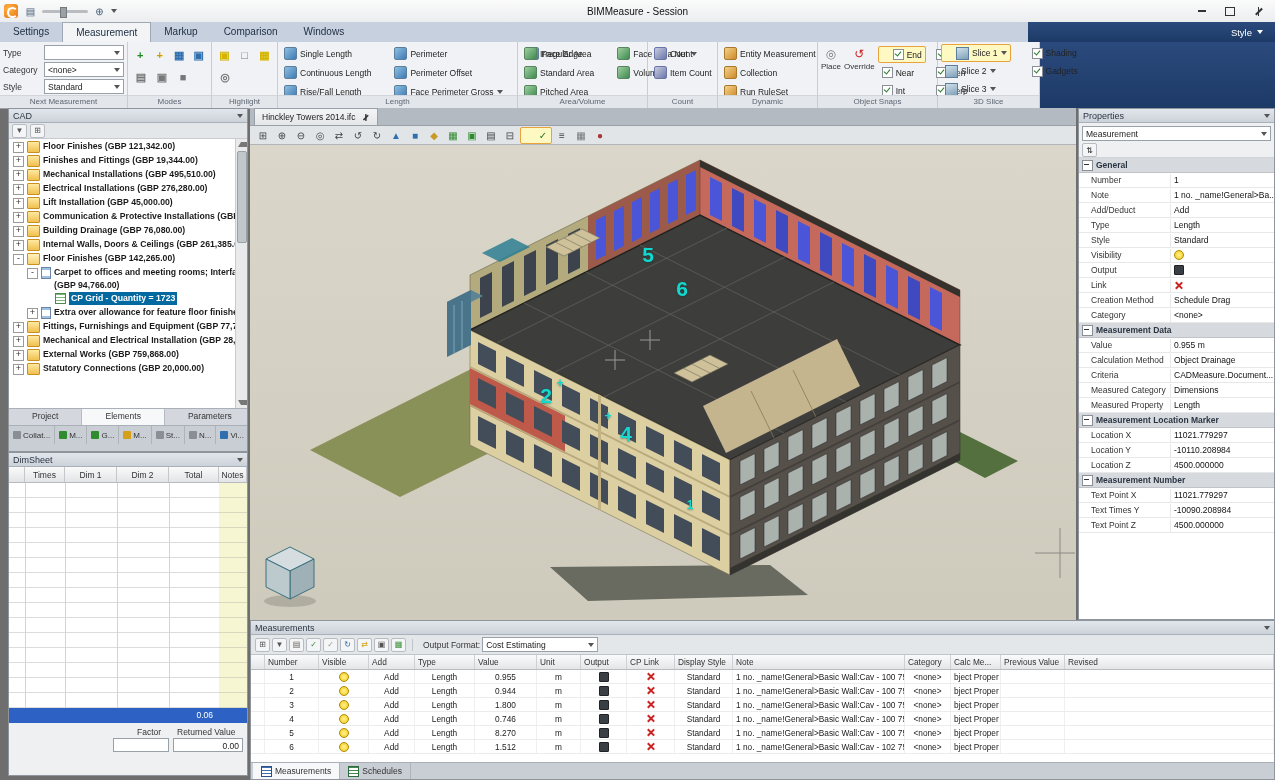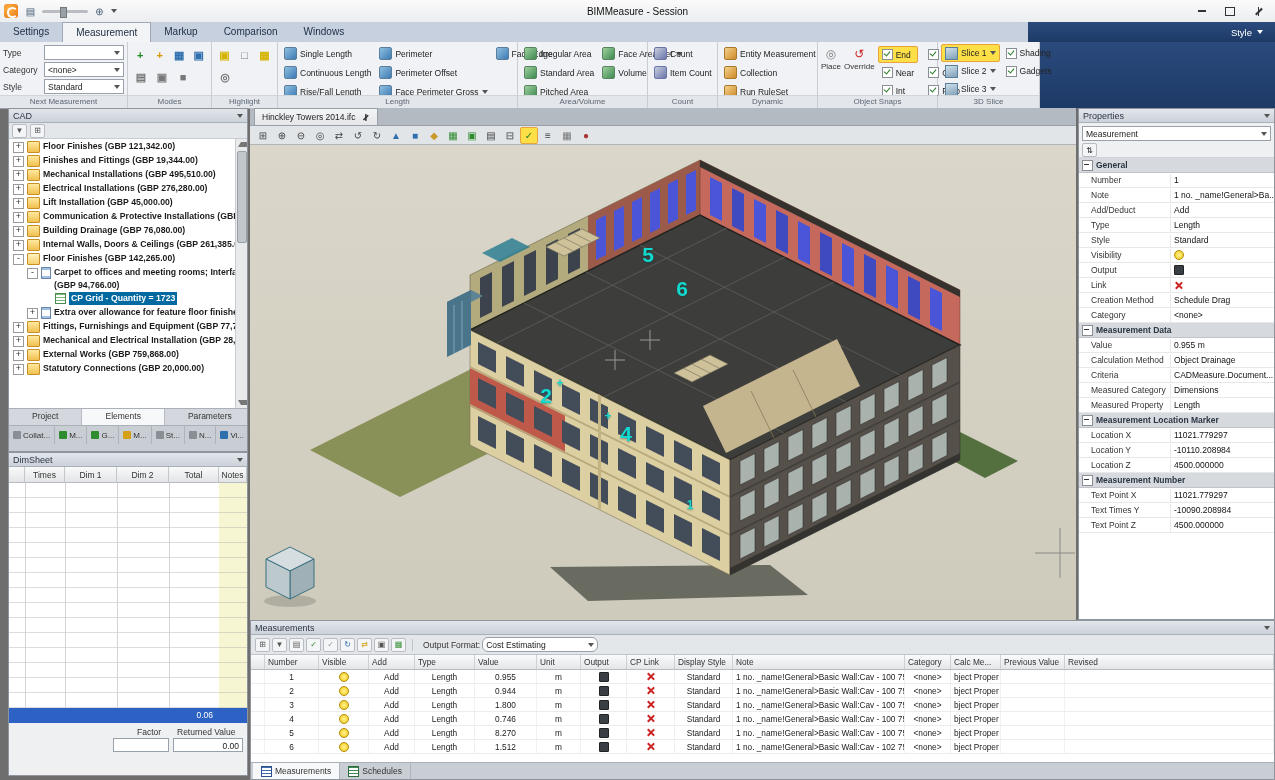--- a/index.html
+++ b/index.html
@@ -40,34 +40,34 @@
   .rgroup{position:relative;border-right:1px solid #c9cdd2;padding:2px 3px 13px 3px;box-sizing:border-box;flex:none;}
   .rgroup-label{position:absolute;bottom:0;left:0;right:0;height:12px;line-height:12px;text-align:center;font-size:8px;color:#5d6673;background:#e3e6ea;border-top:1px solid #d2d6da;white-space:nowrap;overflow:hidden;}
   .rnavyfill{flex:1;background:linear-gradient(#2b4a7d,#1d3a66);}
   .nmrow{display:flex;align-items:center;height:17px;gap:3px;}
   .nmlabel{width:38px;font-size:8.5px;color:#333;flex:none;}
   .combo{background:#fff;border:1px solid #98a0aa;height:13px;display:flex;align-items:center;justify-content:space-between;padding:0 3px;font-size:8.5px;min-width:0;}
   .combo .cval{white-space:nowrap;overflow:hidden;}
   .nmrow .combo{flex:1;}
   .iconrow{display:flex;gap:3px;padding:2px 1px;}
   .ibtn{width:16px;height:16px;border:1px solid transparent;border-radius:2px;display:flex;align-items:center;justify-content:center;font-size:11px;font-weight:bold;}
-  .rcols{display:flex;gap:2px;}
+  .rcols{display:flex;gap:17px;}
   .rcol{display:flex;flex-direction:column;}
   .ritem{display:flex;align-items:center;gap:3px;height:17px;font-size:8.5px;padding:0 2px;white-space:nowrap;border:1px solid transparent;border-radius:2px;}
   .ricon{width:11px;height:11px;border-radius:2px;flex:none;background:linear-gradient(135deg,#8fc0e0,#3d7ab5);border:1px solid #5b7e9c;}
   .rg-area .ricon{background:linear-gradient(135deg,#9fd0a0,#3f8a50);border-color:#57855f;}
   .rg-count .ricon{background:linear-gradient(135deg,#c8cde0,#6a76a8);border-color:#6a76a8;}
   .rg-dyn .ricon{background:linear-gradient(135deg,#f4d28a,#cd8a2a);border-color:#a8792c;}
   .ritem .caret{display:none;}
   .ritem.has-caret .caret{display:inline-block;}
   .chk{width:9px;height:9px;background:#fff;border:1px solid #8a8f96;position:relative;flex:none;}
   .chk::after{content:"";position:absolute;left:2px;top:0px;width:3px;height:5px;border-right:1.6px solid #2a7a2a;border-bottom:1.6px solid #2a7a2a;transform:rotate(40deg);}
   .snapgrid{display:grid;grid-template-columns:auto auto;gap:1px 6px;padding-top:2px;}
   .snap{display:flex;align-items:center;gap:3px;font-size:8.5px;height:15px;padding:0 3px;border:1px solid transparent;border-radius:2px;}
-  .snap.active,.ritem.active,.slitem.active,.tbtn.active{background:#fde047;border:1px solid #e8a33d;}
+  .snap.active,.ritem.active,.slitem.active,.tbtn.active{background:#fef9c3;border:1px solid #e8a33d;padding-left:14px;}
   .vbtn{width:33px;display:flex;flex-direction:column;align-items:center;font-size:8px;color:#333;padding-top:2px;gap:1px;}
   .vbicon{width:15px;height:15px;display:flex;align-items:center;justify-content:center;font-size:12px;}
   .snapswrap{display:flex;gap:3px;}
   .slitem{display:flex;align-items:center;gap:3px;height:16px;font-size:8.5px;padding:0 3px;border:1px solid transparent;border-radius:2px;white-space:nowrap;}
   .slcube{width:11px;height:11px;background:linear-gradient(160deg,#cfe0ea,#7fa0b8);border:1px solid #5b7e9c;flex:none;}
   .sltoggles{display:flex;flex-direction:column;}
 
   
   .pcap{height:13px;background:linear-gradient(#e2e6ec,#ccd2da);border-bottom:1px solid #aab0b8;display:flex;align-items:center;padding:0 4px;font-size:9px;color:#2b3542;}
   .pcap .pctitle{flex:1;white-space:nowrap;overflow:hidden;}
@@ -148,21 +148,21 @@
   .pvicon[data-icon="cross"]{display:inline-block;position:relative;width:9px;height:9px;}
   .pvicon[data-icon="cross"]::before,.pvicon[data-icon="cross"]::after{content:"";position:absolute;left:4px;top:0;width:1.8px;height:9px;background:#c22;}
   .pvicon[data-icon="cross"]::before{transform:rotate(45deg);}
   .pvicon[data-icon="cross"]::after{transform:rotate(-45deg);}
 
   
   .meas{position:absolute;left:250px;top:620px;width:1025px;height:160px;background:#eef0f2;border:1px solid #8f959c;box-sizing:border-box;display:flex;flex-direction:column;}
   .meastb{height:19px;background:#e4e7ea;border-bottom:1px solid #c0c4c8;display:flex;align-items:center;gap:2px;padding:0 4px;}
   .meastb .sep{width:1px;height:12px;background:#c0c4c8;margin:0 4px;}
   .oflabel{font-size:8.5px;color:#333;margin-left:4px;}
-  .ofcombo{width:108px;height:13px;border-radius:6px;}
+  .ofcombo{width:108px;height:13px;}
   .mgrid{display:grid;grid-template-columns:14px 54px 50px 46px 60px 62px 44px 46px 48px 58px 172px 46px 50px 64px minmax(0,1fr);}
   .mhdr{height:14px;background:linear-gradient(#fafbfc,#e4e6e8);border-bottom:1px solid #b8bcc0;}
   .mh{border-right:1px solid #cdd1d5;font-size:8.3px;color:#333;display:flex;align-items:center;padding:0 3px;white-space:nowrap;overflow:hidden;}
   .mrows{background:#fff;flex:1;overflow:hidden;}
   .mrow{height:13px;border-bottom:1px solid #ececec;}
   .mc{border-right:1px solid #f0f0f0;font-size:8.3px;display:flex;align-items:center;justify-content:center;white-space:nowrap;overflow:hidden;color:#222;}
   .mc.left{justify-content:flex-start;padding:0 3px;}
   .bulb{width:8px;height:8px;border-radius:50%;background:radial-gradient(#fff48c,#f4c518);border:1px solid #b08a00;display:inline-block;}
   .outbox{width:8px;height:8px;background:#3a3f46;border:1px solid #222;border-radius:1px;display:inline-block;}
   .rx{position:relative;width:9px;height:9px;display:inline-block;}

